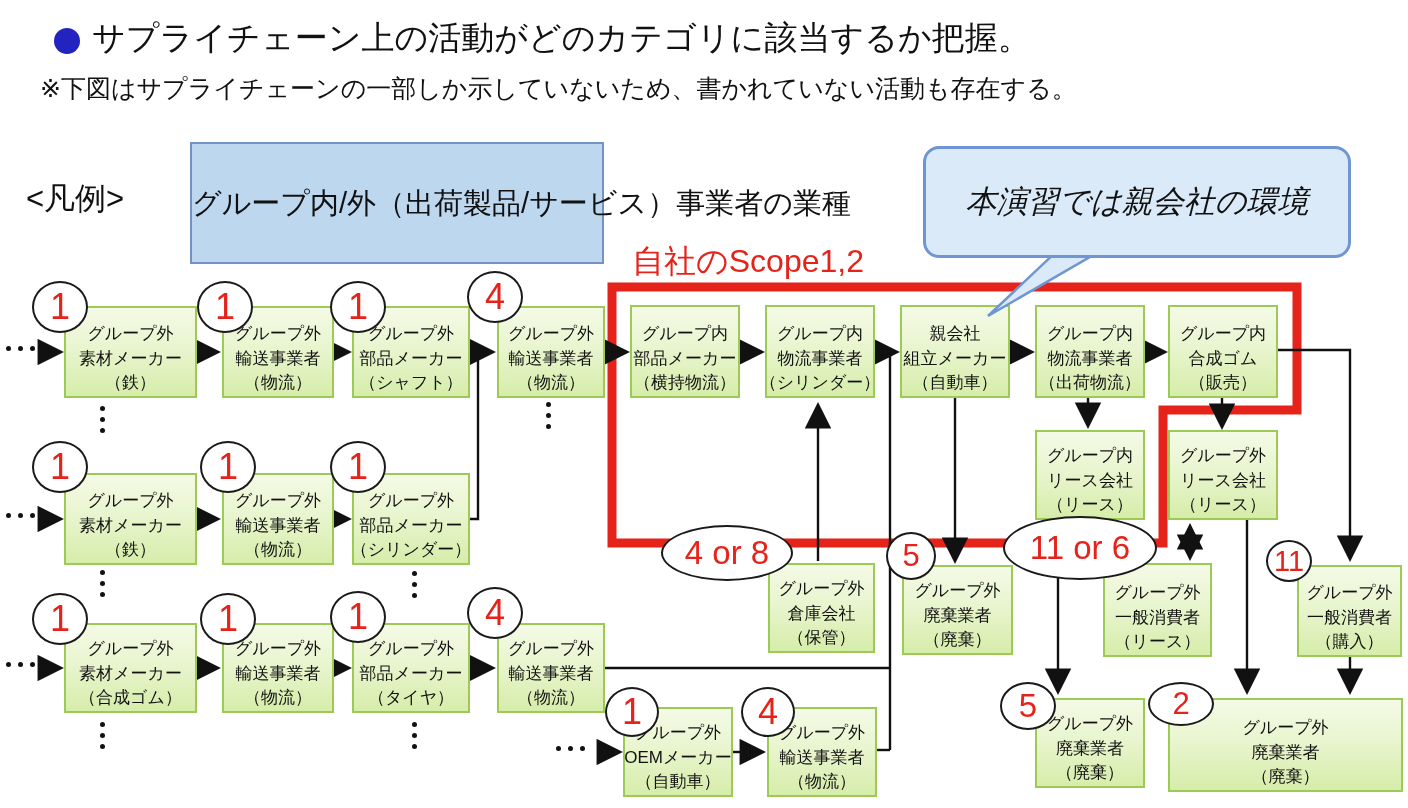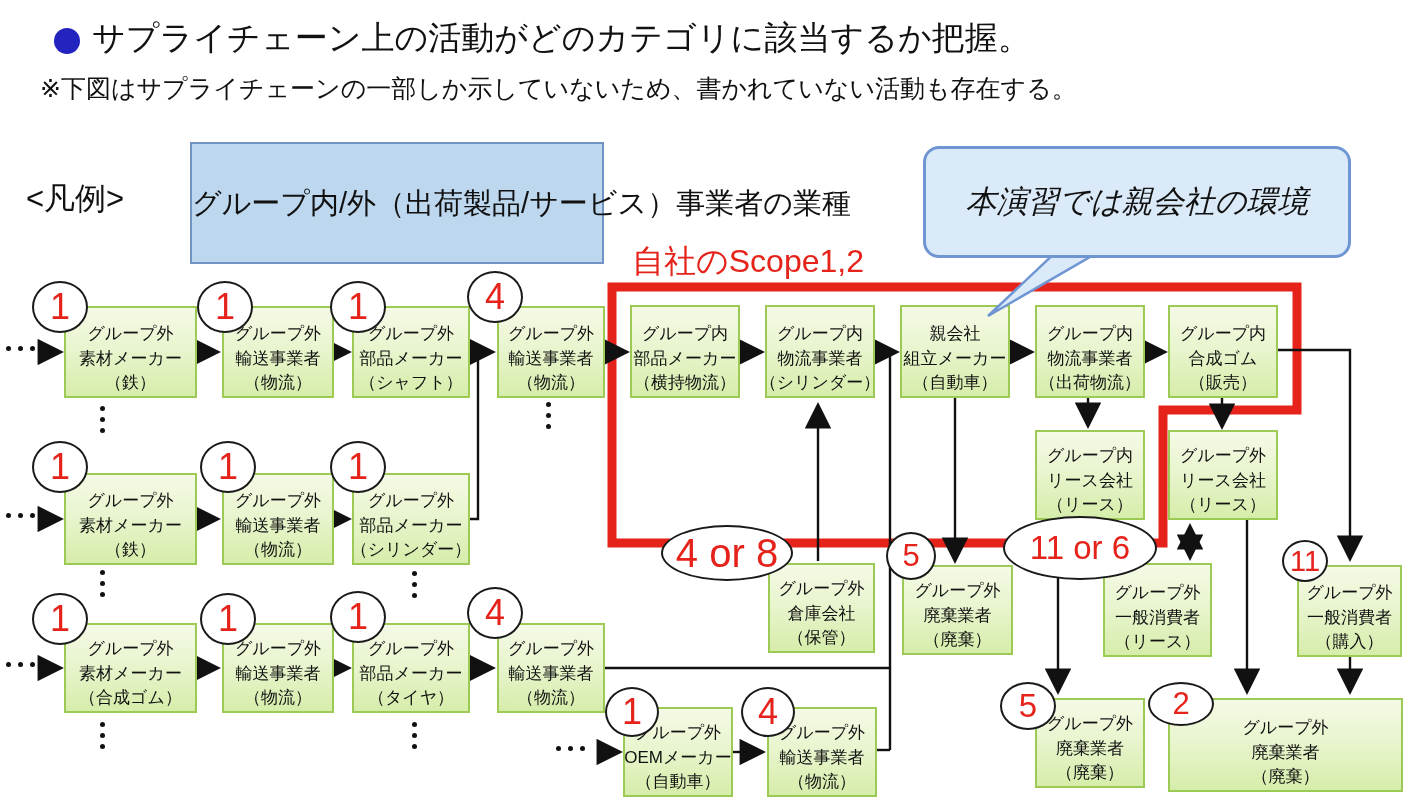--- a/index.html
+++ b/index.html
@@ -246,26 +246,26 @@
       <div class="badge" style="left: 467px; top: 271px; width: 56px; height: 52px; font-size: 36px;">4</div>
       <div class="badge" style="left: 32px; top: 441px; width: 56px; height: 52px; font-size: 36px;">1</div>
       <div class="badge" style="left: 200px; top: 441px; width: 56px; height: 52px; font-size: 36px;">1</div>
       <div class="badge" style="left: 330px; top: 441px; width: 56px; height: 52px; font-size: 36px;">1</div>
       <div class="badge" style="left: 32px; top: 593px; width: 56px; height: 52px; font-size: 36px;">1</div>
       <div class="badge" style="left: 200px; top: 593px; width: 56px; height: 52px; font-size: 36px;">1</div>
       <div class="badge" style="left: 330px; top: 591px; width: 56px; height: 52px; font-size: 36px;">1</div>
       <div class="badge" style="left: 467px; top: 587px; width: 56px; height: 52px; font-size: 36px;">4</div>
       <div class="badge" style="left: 605px; top: 687px; width: 54px; height: 50px; font-size: 36px;">1</div>
       <div class="badge" style="left: 741px; top: 687px; width: 54px; height: 50px; font-size: 36px;">4</div>
-      <div class="badge" style="left: 661px; top: 525px; width: 132px; height: 56px; font-size: 40px;">4 or 8</div>
+      <div class="badge" style="left: 661px; top: 525px; width: 132px; height: 56px; font-size: 33px;">4 or 8</div>
       <div class="badge" style="left: 886px; top: 532px; width: 50px; height: 48px; font-size: 31px;">5</div>
       <div class="badge" style="left: 1003px; top: 516px; width: 154px; height: 64px; font-size: 33px;">11 or 6</div>
       <div class="badge" style="left: 1000px; top: 682px; width: 56px; height: 48px; font-size: 33px;">5</div>
       <div class="badge" style="left: 1148px; top: 682px; width: 66px; height: 44px; font-size: 31px;">2</div>
-      <div class="badge" style="left: 1266px; top: 540px; width: 46px; height: 42px; font-size: 29px; margin-left: 16px;">11</div>
+      <div class="badge" style="left: 1266px; top: 540px; width: 46px; height: 42px; font-size: 29px;">11</div>
     </div>
   <div id="dots">
       <div class="hdots" style="left: 6px; top: 346px;">
         <i></i>
         <i></i>
         <i></i>
       </div>
       <div class="hdots" style="left: 6px; top: 513px;">
         <i></i>
         <i></i>

